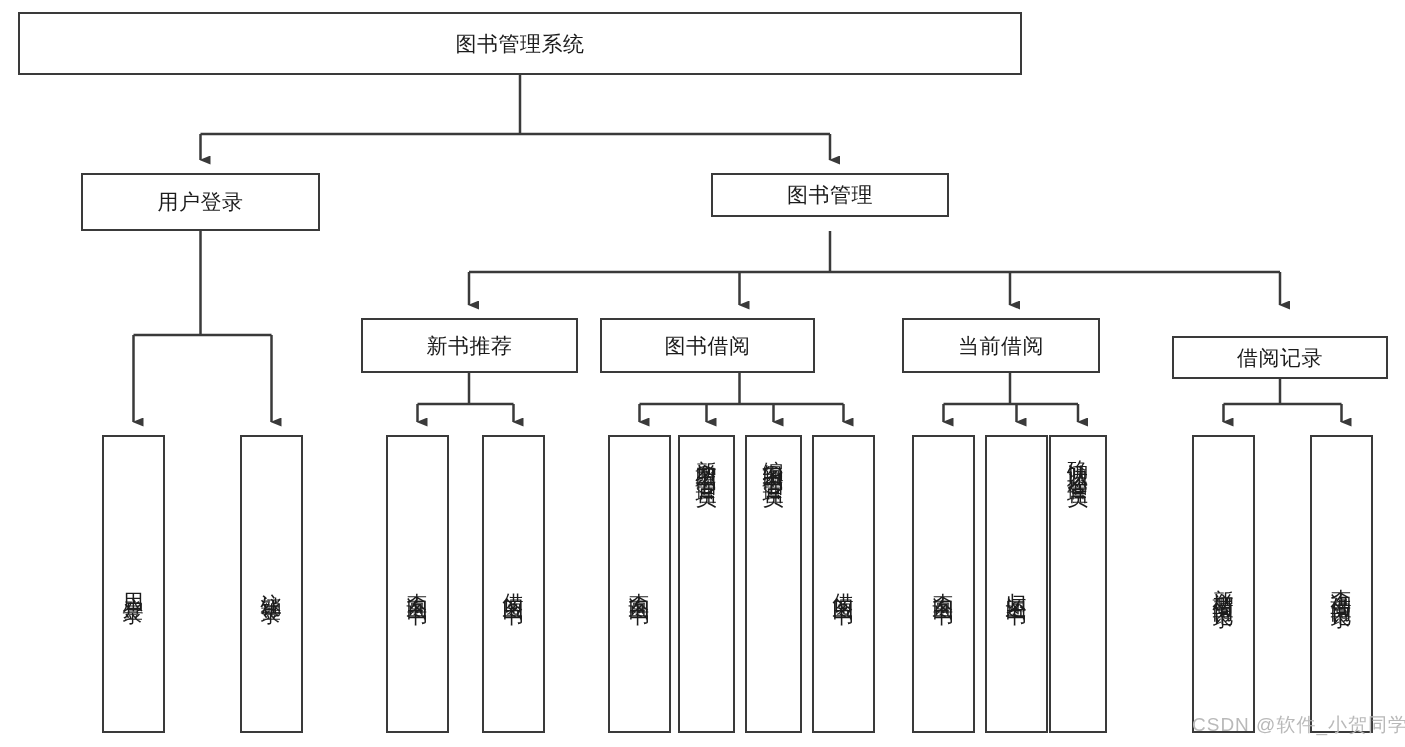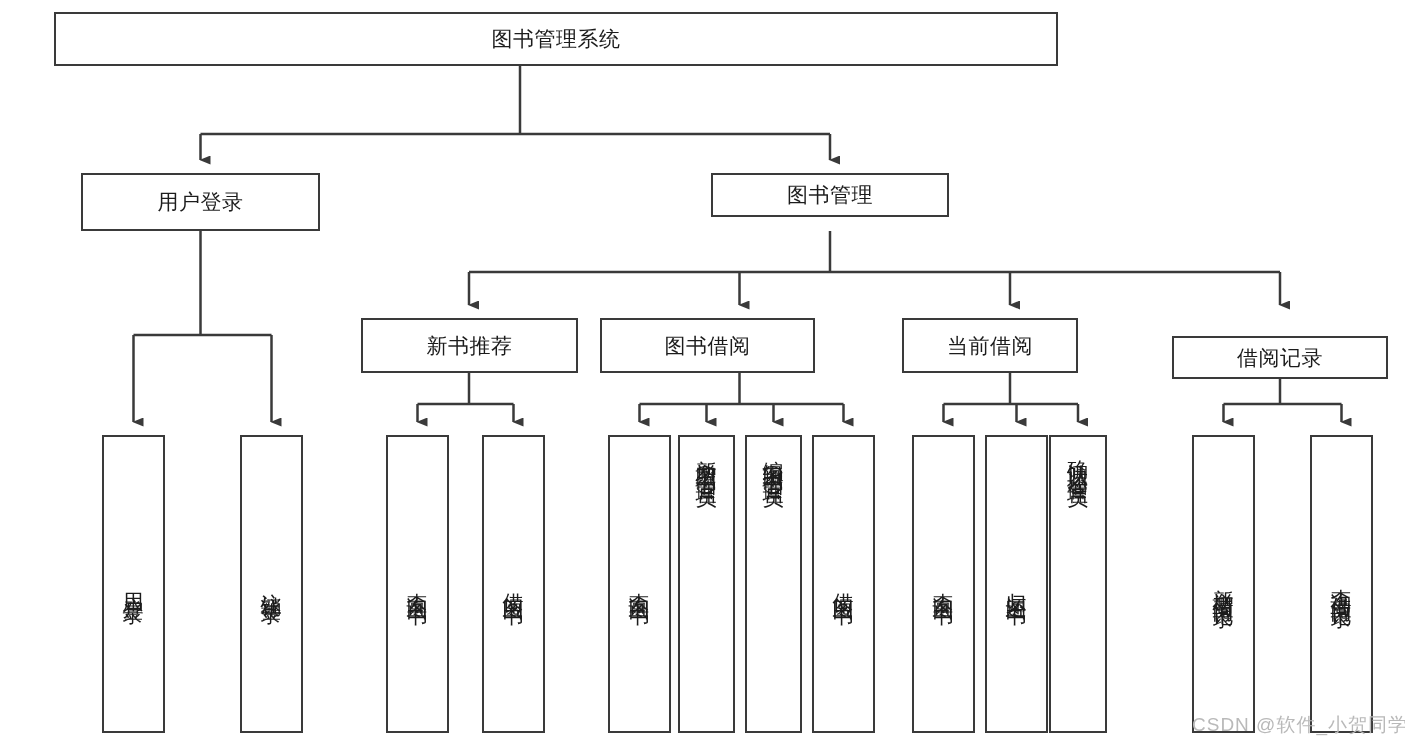--- a/index.html
+++ b/index.html
@@ -109,36 +109,36 @@
         <path d="M 1016.5 404 L 1016.5 422" stroke="#3a3a3a" stroke-width="2.5" fill="none" marker-end="url(#arrowhead)"></path>
         <path d="M 1078 404 L 1078 422" stroke="#3a3a3a" stroke-width="2.5" fill="none" marker-end="url(#arrowhead)"></path>
         <path d="M 1280 373 L 1280 404" stroke="#3a3a3a" stroke-width="2.5" fill="none"></path>
         <path d="M 1223.5 404 L 1341.5 404" stroke="#3a3a3a" stroke-width="2.5" fill="none"></path>
         <path d="M 1223.5 404 L 1223.5 422" stroke="#3a3a3a" stroke-width="2.5" fill="none" marker-end="url(#arrowhead)"></path>
         <path d="M 1341.5 404 L 1341.5 422" stroke="#3a3a3a" stroke-width="2.5" fill="none" marker-end="url(#arrowhead)"></path>
       </g>
   </svg>
 
   <div id="node-layer">
-      <div class="node h" style="left: 18px; top: 12px; width: 1004px; height: 54px; margin-left: 36px;">
+      <div class="node h" style="left: 18px; top: 12px; width: 1004px; height: 63px;">
         <span>图书管理系统</span>
       </div>
       <div class="node h" style="left: 81px; top: 173px; width: 239px; height: 58px;">
         <span>用户登录</span>
       </div>
       <div class="node h" style="left: 711px; top: 173px; width: 238px; height: 44px;">
         <span>图书管理</span>
       </div>
       <div class="node h" style="left: 361px; top: 318px; width: 217px; height: 55px;">
         <span>新书推荐</span>
       </div>
       <div class="node h" style="left: 600px; top: 318px; width: 215px; height: 55px;">
         <span>图书借阅</span>
       </div>
-      <div class="node h" style="left: 902px; top: 318px; width: 176px; height: 55px;">
+      <div class="node h" style="left: 902px; top: 318px; width: 198px; height: 55px;">
         <span>当前借阅</span>
       </div>
       <div class="node h" style="left: 1172px; top: 336px; width: 216px; height: 43px;">
         <span>借阅记录</span>
       </div>
       <div class="node v mid" style="left: 102px; top: 435px; width: 63px; height: 298px;">
         <span class="vtext">用户登录</span>
       </div>
       <div class="node v mid" style="left: 240px; top: 435px; width: 63px; height: 298px;">
         <span class="vtext">注销登录</span>

